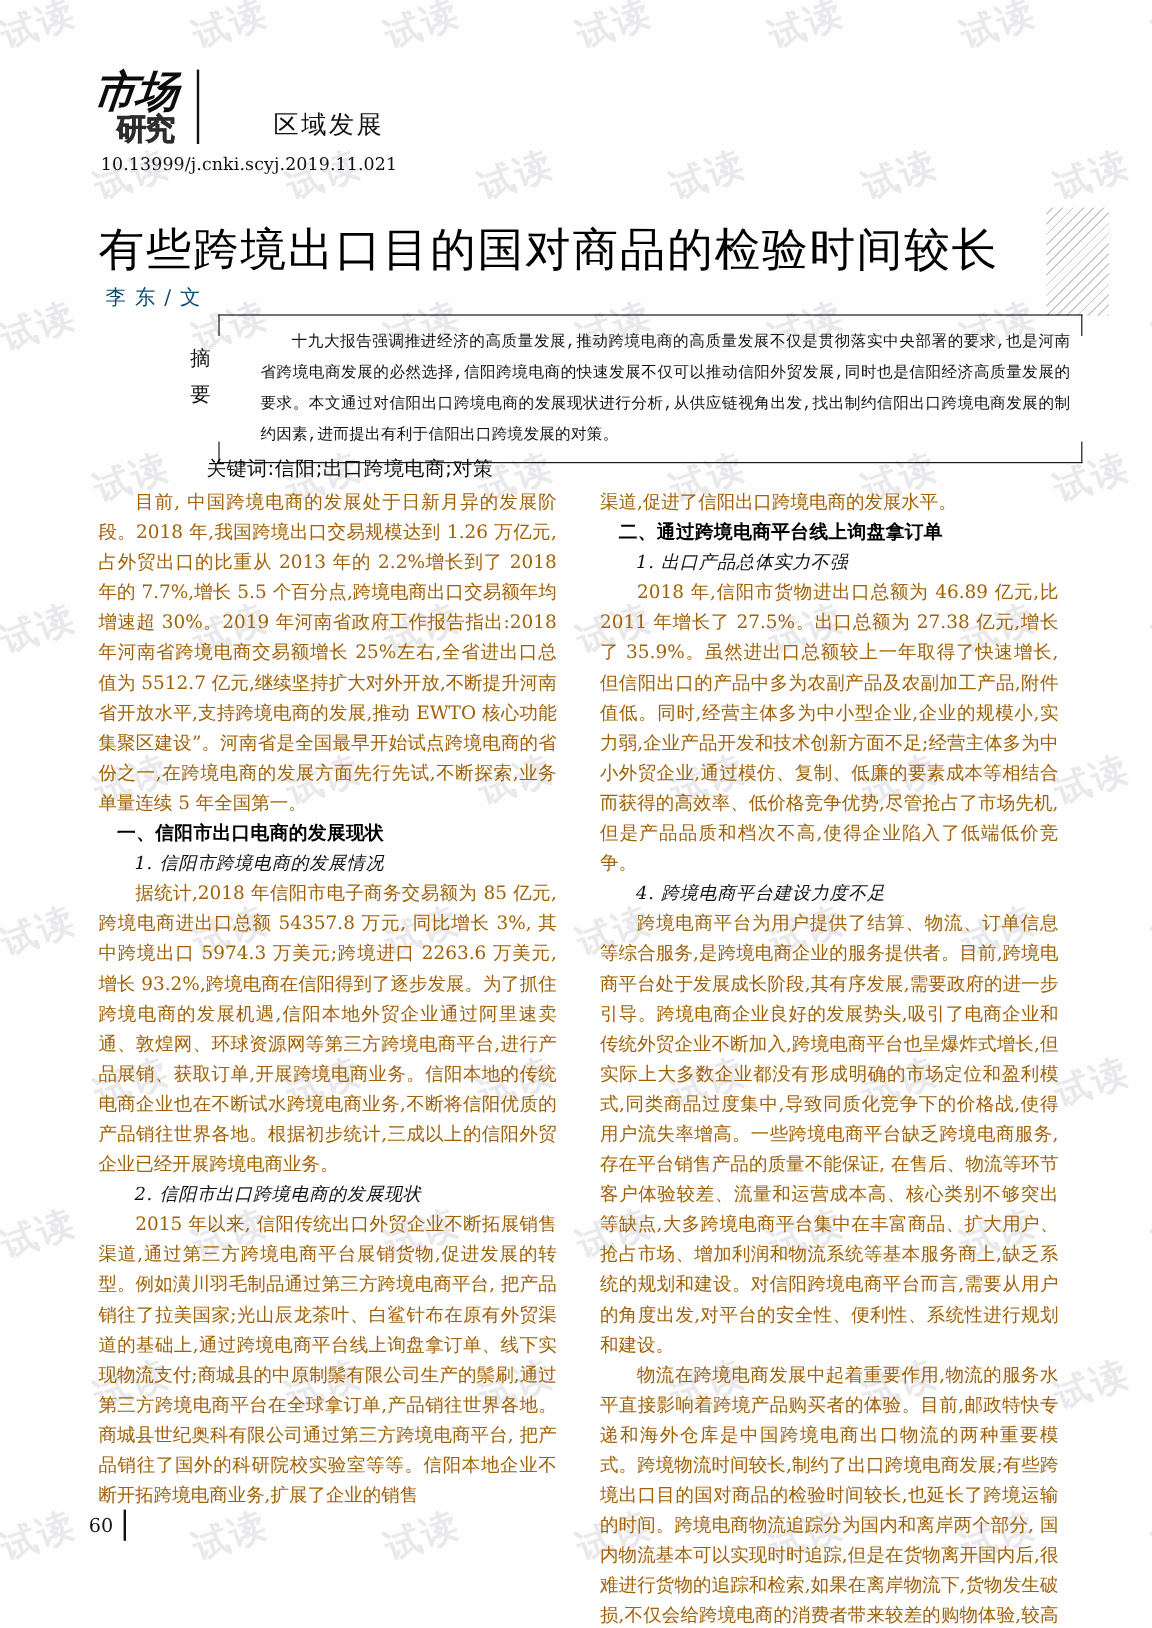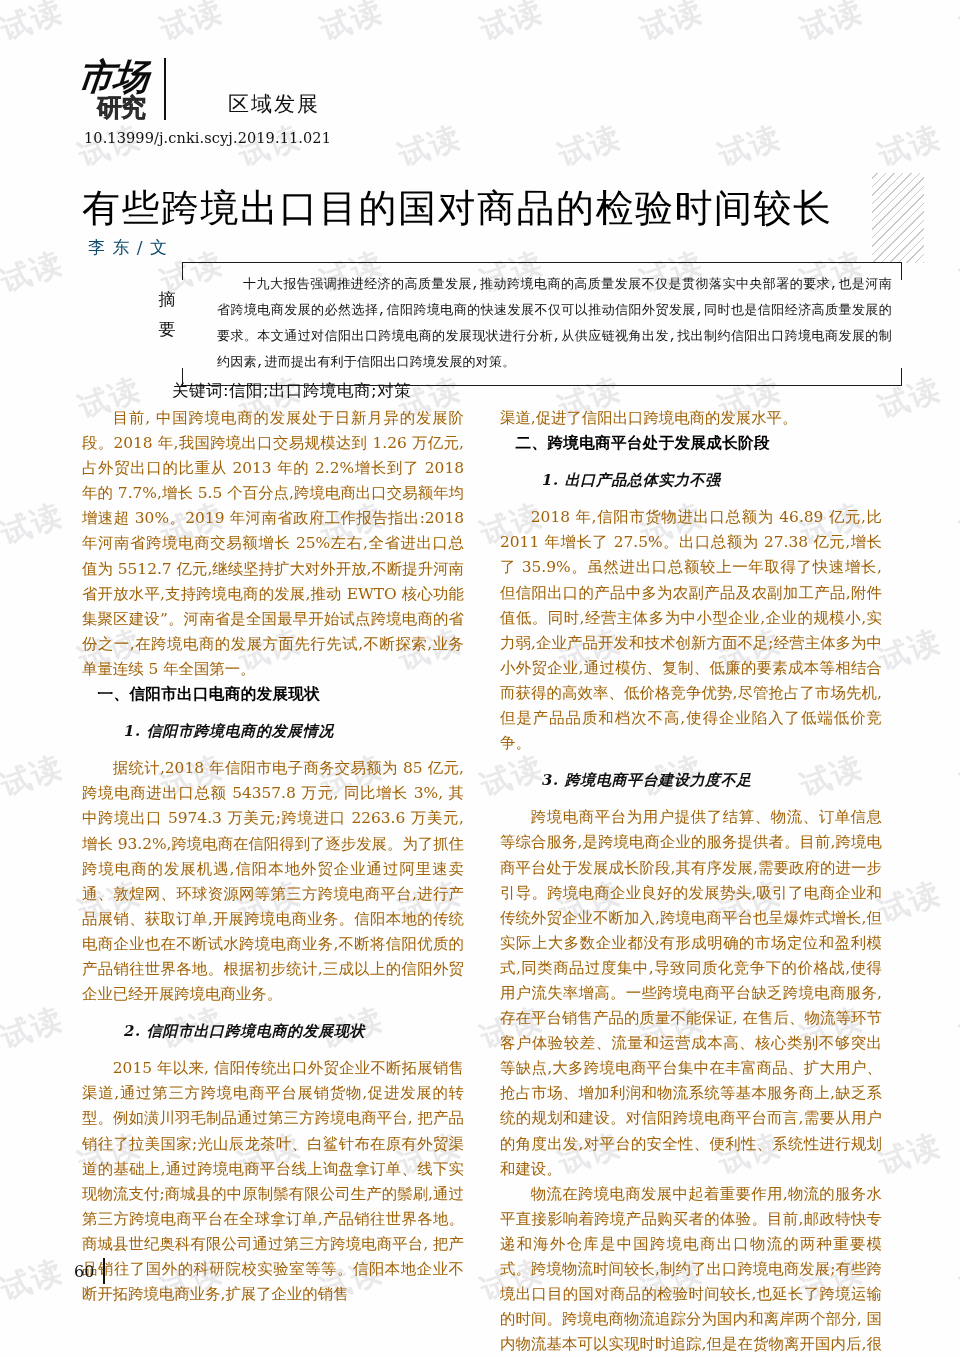--- a/index.html
+++ b/index.html
@@ -241,24 +241,24 @@
     margin: 0;
     font-family: "DejaVu Sans", "Liberation Sans", sans-serif;
     font-size: 15.6px;
     font-weight: 700;
     line-height: 25.1px;
     color: #000;
     text-indent: 1em;
     letter-spacing: 0.3px;
   }
   .col h3 {
-    margin: 12px;
+    margin: 0;
     font-family: "DejaVu Serif", "Liberation Serif", serif;
     font-size: 15px;
-    font-weight: 700;
+    font-weight: 400;
     font-style: italic;
     line-height: 25.1px;
     color: #111;
     text-indent: 2em;
     letter-spacing: 0.6px;
   }
 
   
   .footer {
     position: absolute;
@@ -399,24 +399,24 @@
         <p>目前, 中国跨境电商的发展处于日新月异的发展阶段。2018 年,我国跨境出口交易规模达到 1.26 万亿元,占外贸出口的比重从 2013 年的 2.2%增长到了 2018 年的 7.7%,增长 5.5 个百分点,跨境电商出口交易额年均增速超 30%。2019 年河南省政府工作报告指出:2018 年河南省跨境电商交易额增长 25%左右,全省进出口总值为 5512.7 亿元,继续坚持扩大对外开放,不断提升河南省开放水平,支持跨境电商的发展,推动 EWTO 核心功能集聚区建设”。河南省是全国最早开始试点跨境电商的省份之一,在跨境电商的发展方面先行先试,不断探索,业务单量连续 5 年全国第一。</p>
         <h2>一、信阳市出口电商的发展现状</h2>
         <h3>1. 信阳市跨境电商的发展情况</h3>
         <p>据统计,2018 年信阳市电子商务交易额为 85 亿元,跨境电商进出口总额 54357.8 万元, 同比增长 3%, 其中跨境出口 5974.3 万美元;跨境进口 2263.6 万美元,增长 93.2%,跨境电商在信阳得到了逐步发展。为了抓住跨境电商的发展机遇,信阳本地外贸企业通过阿里速卖通、敦煌网、环球资源网等第三方跨境电商平台,进行产品展销、获取订单,开展跨境电商业务。信阳本地的传统电商企业也在不断试水跨境电商业务,不断将信阳优质的产品销往世界各地。根据初步统计,三成以上的信阳外贸企业已经开展跨境电商业务。</p>
         <h3>2. 信阳市出口跨境电商的发展现状</h3>
         <p>2015 年以来, 信阳传统出口外贸企业不断拓展销售渠道,通过第三方跨境电商平台展销货物,促进发展的转型。例如潢川羽毛制品通过第三方跨境电商平台, 把产品销往了拉美国家;光山辰龙茶叶、白鲨针布在原有外贸渠道的基础上,通过跨境电商平台线上询盘拿订单、线下实现物流支付;商城县的中原制鬃有限公司生产的鬃刷,通过第三方跨境电商平台在全球拿订单,产品销往世界各地。商城县世纪奥科有限公司通过第三方跨境电商平台, 把产品销往了国外的科研院校实验室等等。信阳本地企业不断开拓跨境电商业务,扩展了企业的销售</p>
       </div>
 
       <div class="col">
         <p class="cont">渠道,促进了信阳出口跨境电商的发展水平。</p>
-        <h2>二、跨境电商平台处于发展成长阶段</h2>
+        <h2>二、通过跨境电商平台线上询盘拿订单</h2>
         <h3>1. 出口产品总体实力不强</h3>
         <p>2018 年,信阳市货物进出口总额为 46.89 亿元,比 2011 年增长了 27.5%。出口总额为 27.38 亿元,增长了 35.9%。虽然进出口总额较上一年取得了快速增长, 但信阳出口的产品中多为农副产品及农副加工产品,附件值低。同时,经营主体多为中小型企业,企业的规模小,实力弱,企业产品开发和技术创新方面不足;经营主体多为中小外贸企业,通过模仿、复制、低廉的要素成本等相结合而获得的高效率、低价格竞争优势,尽管抢占了市场先机,但是产品品质和档次不高,使得企业陷入了低端低价竞争。</p>
-        <h3>3. 跨境电商平台建设力度不足</h3>
+        <h3>4. 跨境电商平台建设力度不足</h3>
         <p>跨境电商平台为用户提供了结算、物流、订单信息等综合服务,是跨境电商企业的服务提供者。目前,跨境电商平台处于发展成长阶段,其有序发展,需要政府的进一步引导。跨境电商企业良好的发展势头,吸引了电商企业和传统外贸企业不断加入,跨境电商平台也呈爆炸式增长,但实际上大多数企业都没有形成明确的市场定位和盈利模式,同类商品过度集中,导致同质化竞争下的价格战,使得用户流失率增高。一些跨境电商平台缺乏跨境电商服务, 存在平台销售产品的质量不能保证, 在售后、物流等环节客户体验较差、流量和运营成本高、核心类别不够突出等缺点,大多跨境电商平台集中在丰富商品、扩大用户、抢占市场、增加利润和物流系统等基本服务商上,缺乏系统的规划和建设。对信阳跨境电商平台而言,需要从用户的角度出发,对平台的安全性、便利性、系统性进行规划和建设。</p>
         <p>物流在跨境电商发展中起着重要作用,物流的服务水平直接影响着跨境产品购买者的体验。目前,邮政特快专递和海外仓库是中国跨境电商出口物流的两种重要模式。跨境物流时间较长,制约了出口跨境电商发展;有些跨境出口目的国对商品的检验时间较长,也延长了跨境运输的时间。跨境电商物流追踪分为国内和离岸两个部分, 国内物流基本可以实现时时追踪,但是在货物离开国内后,很难进行货物的追踪和检索,如果在离岸物流下,货物发生破损,不仅会给跨境电商的消费者带来较差的购物体验,较高的退货成本也对跨境电商发展构成挑战。尽管相关企业在发展海外仓,目前而言,海外仓建设还不成</p>
       </div>
 
     </div>
 
     <div class="footer">
       <div class="page-num">60</div>
       <div class="footer-rule"></div>
     </div>

